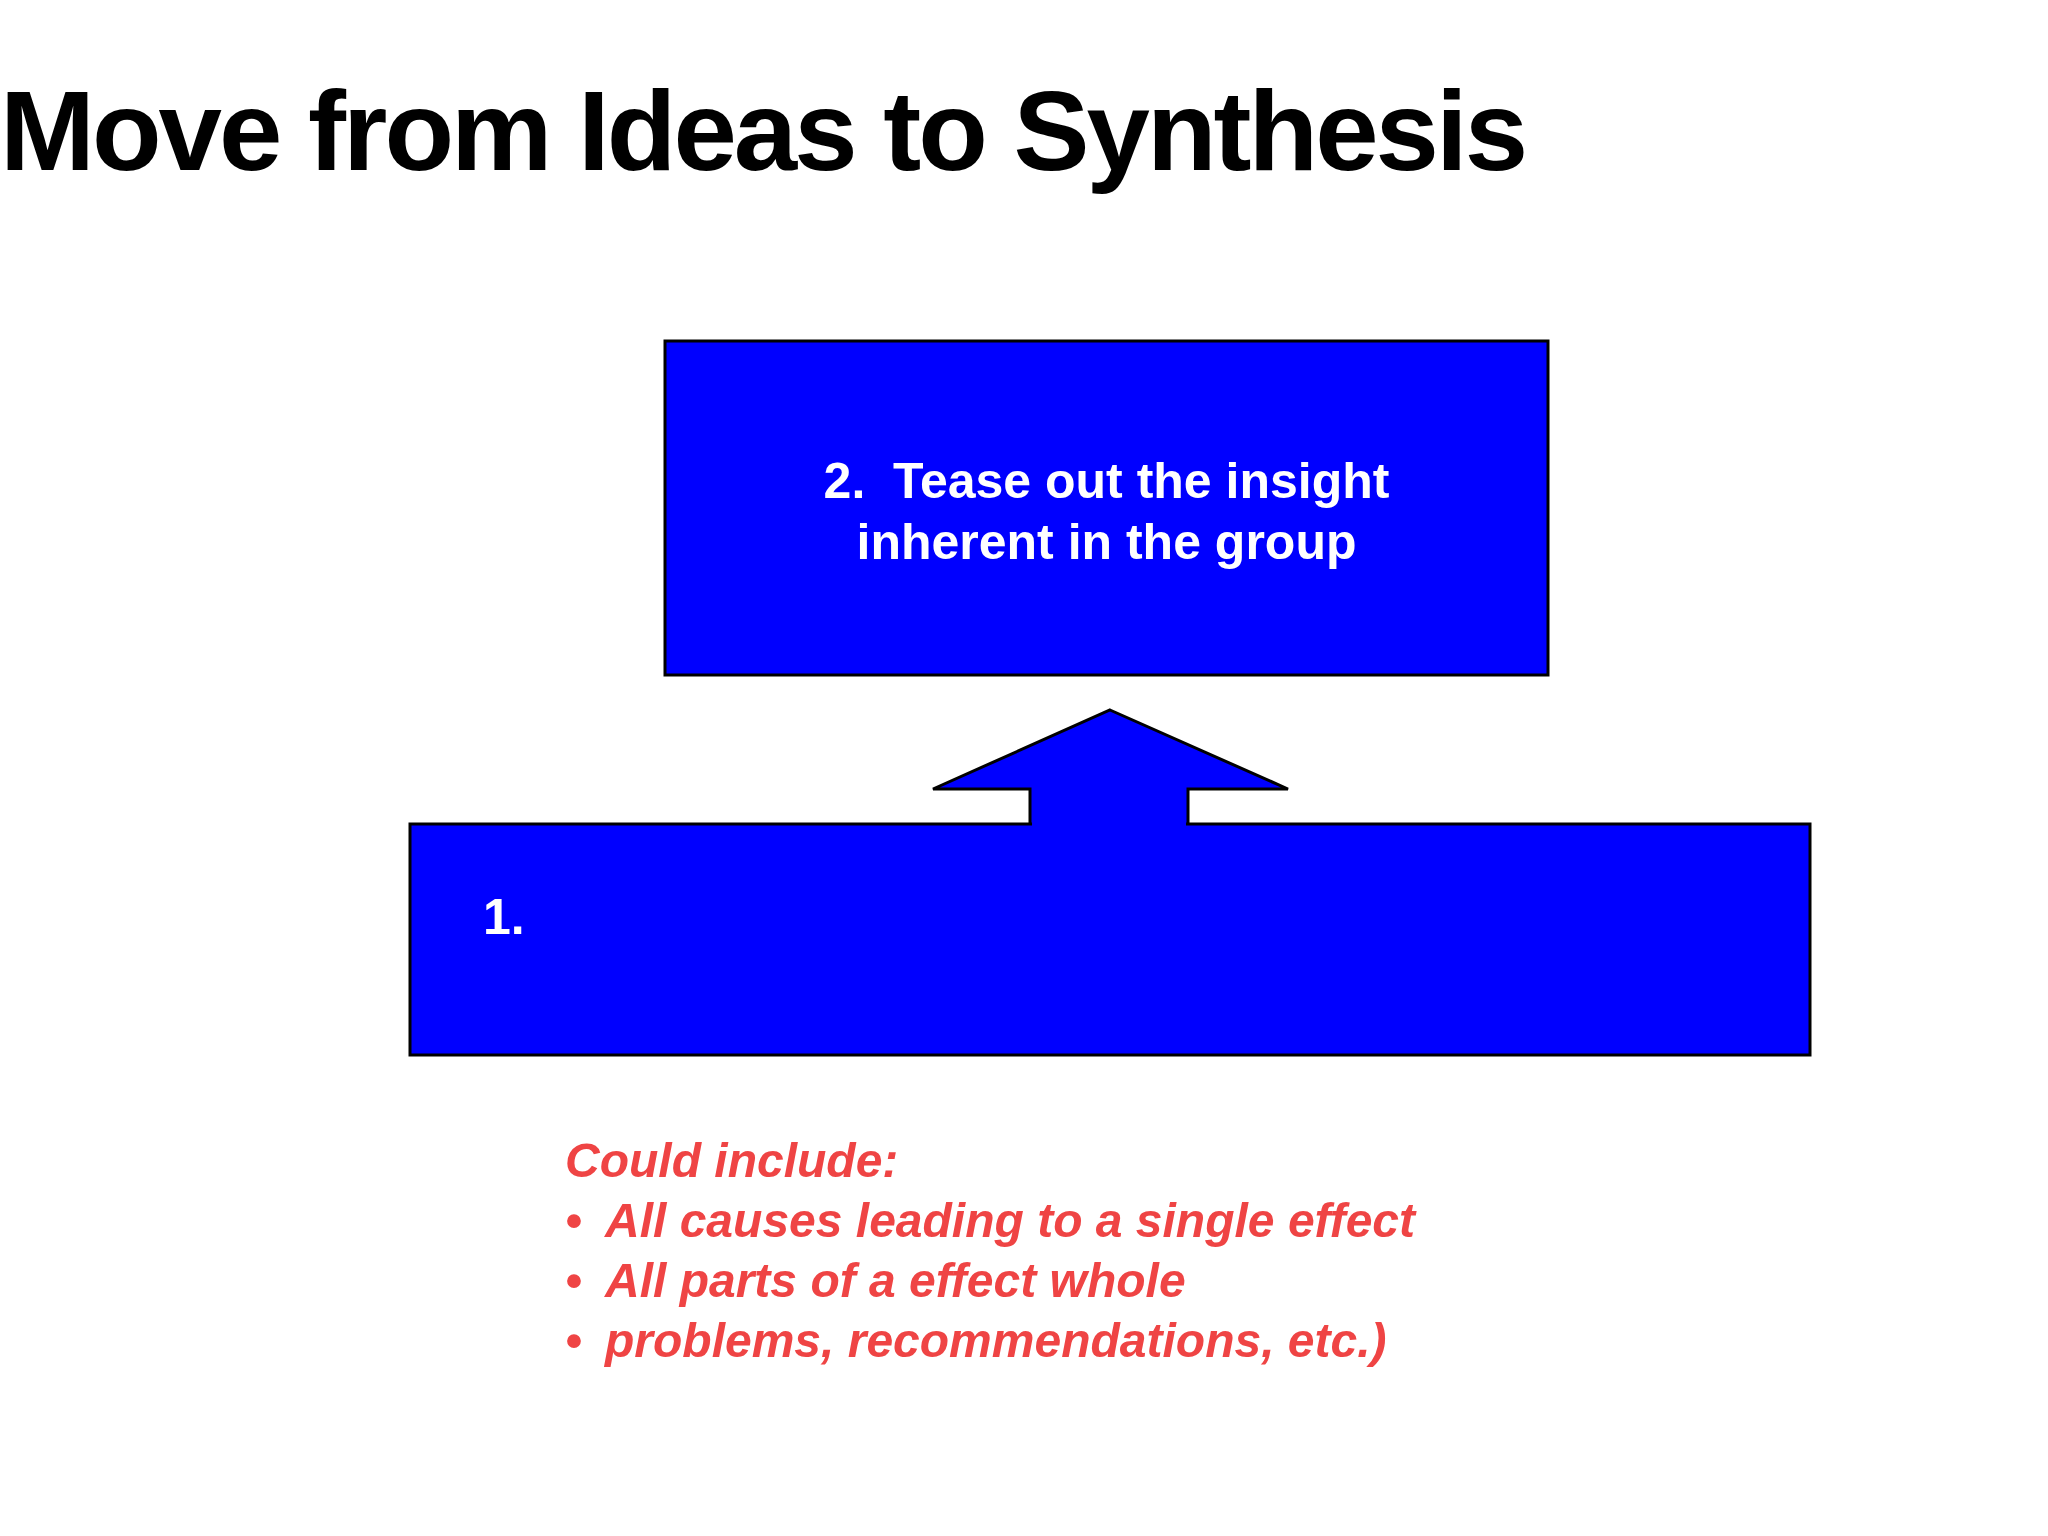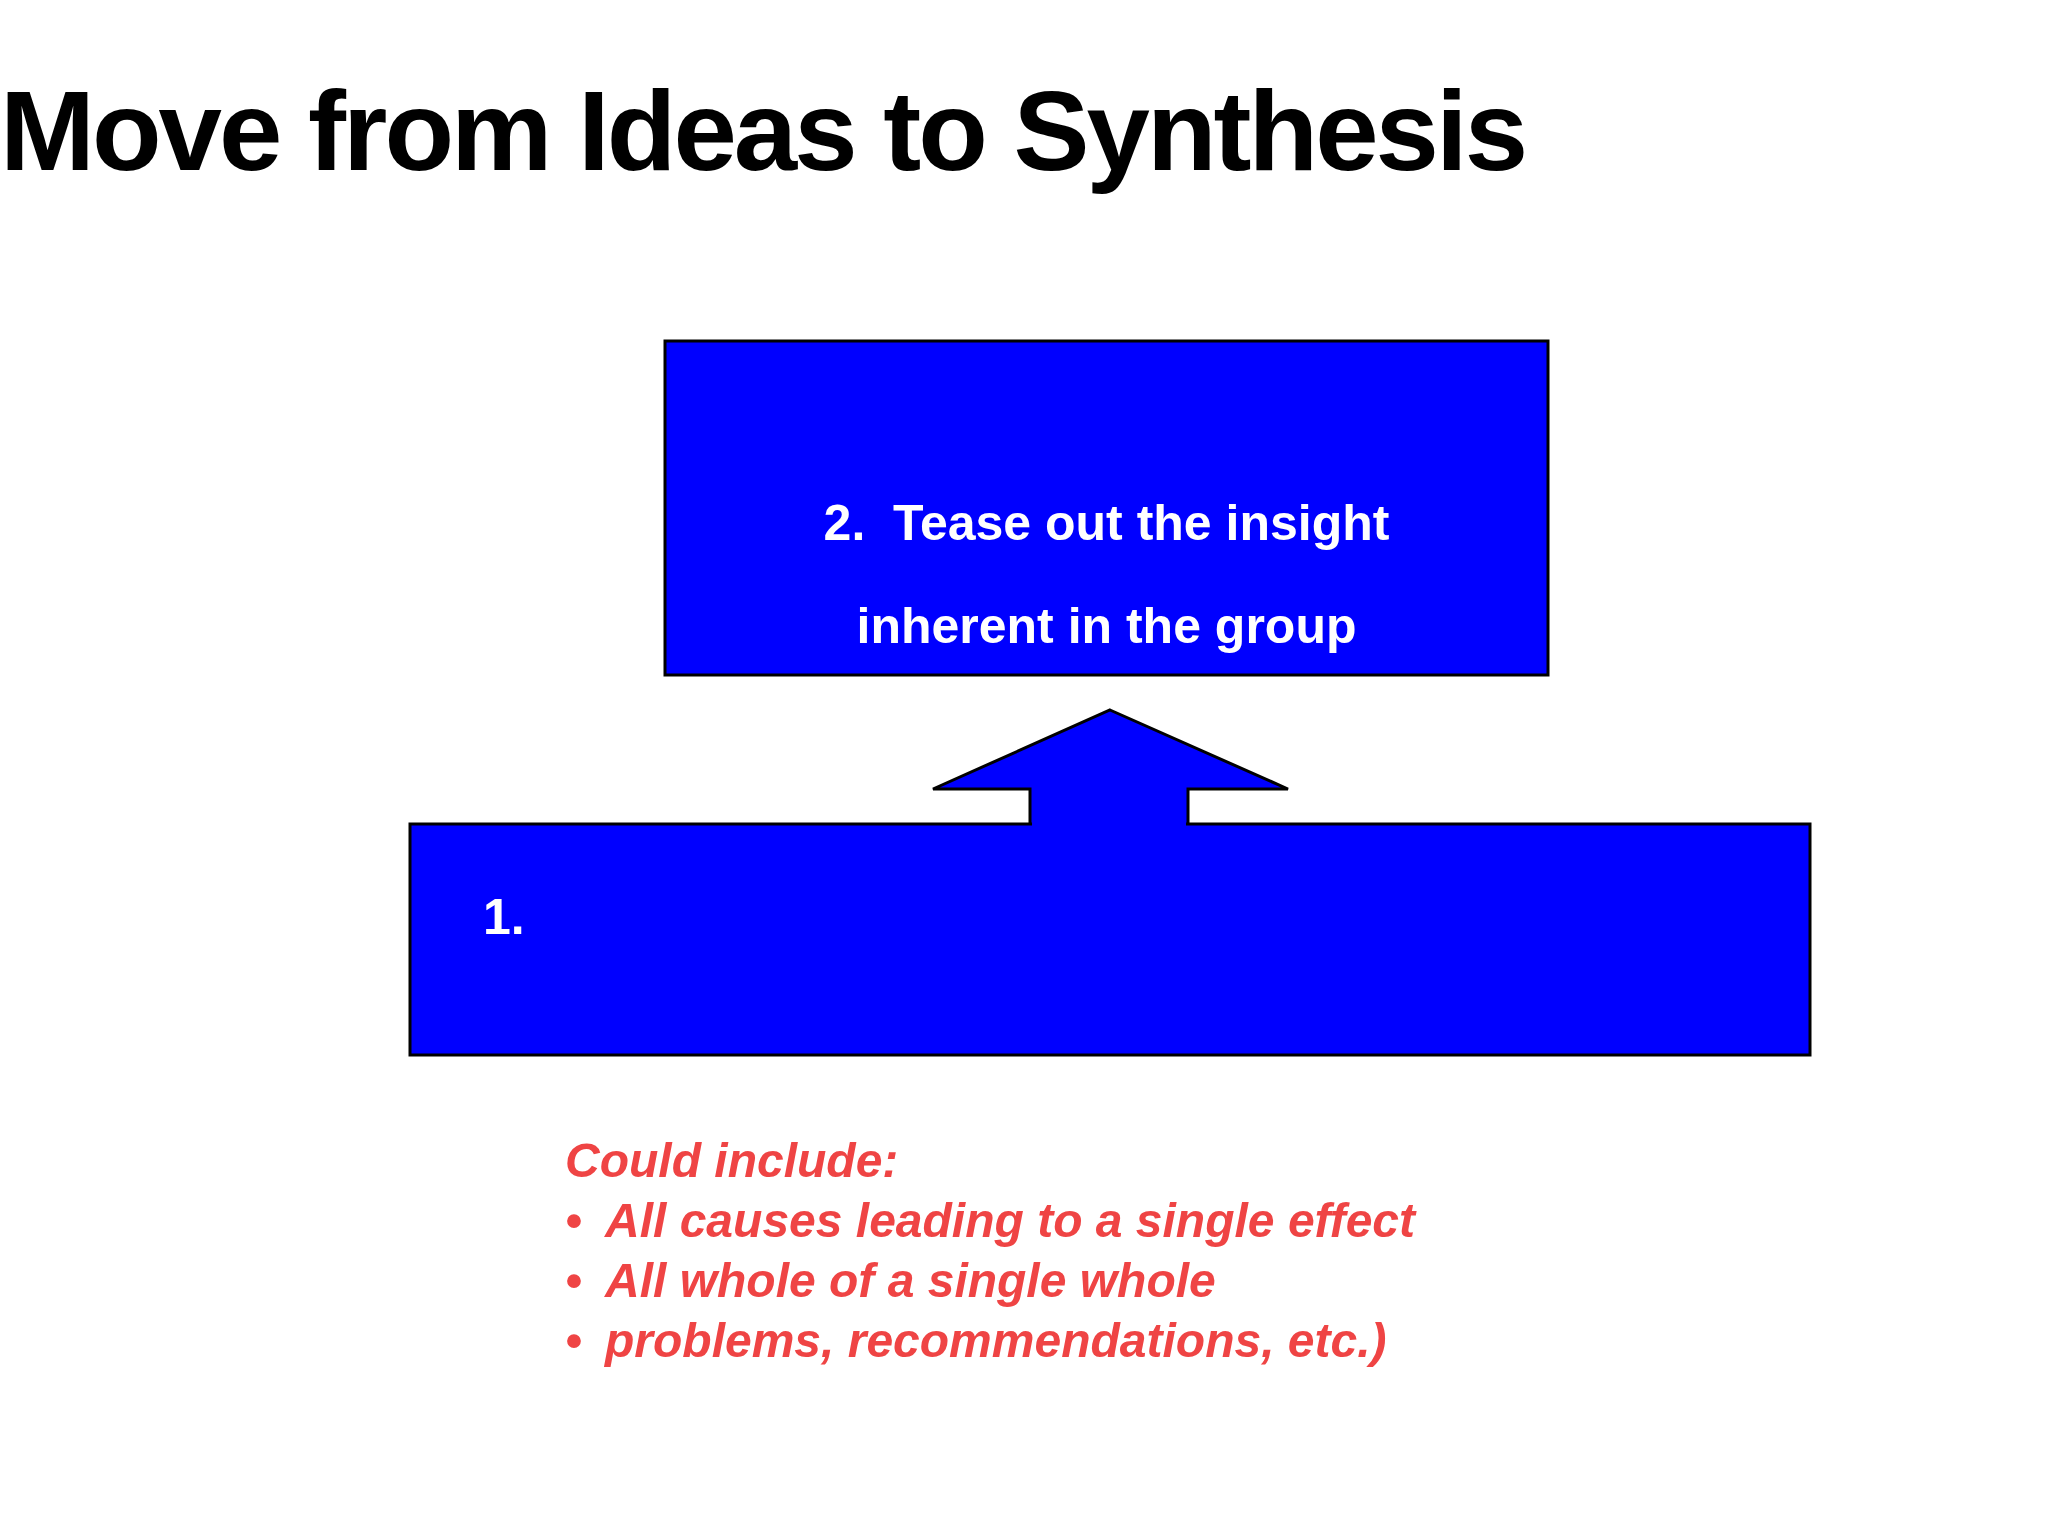--- a/index.html
+++ b/index.html
@@ -48,21 +48,20 @@
     left: 665px;
     top: 451px;
     width: 883px;
     text-align: center;
     color: #ffffff;
     font-size: 50px;
     line-height: 61px;
   }
   .box2text .line {
     white-space: pre;
-    margin-top: 42px;
   }
   .box1text {
     position: absolute;
     left: 483px;
     top: 887px;
     width: 1300px;
     display: flex;
     color: #ffffff;
     font-size: 50px;
     line-height: 61px;
@@ -113,21 +112,21 @@
     <div class="intro">Could include:</div>
     <div class="item">
       <span class="dot">•</span>
       <span class="itemlines">
         <div>All causes leading to a single effect</div>
       </span>
     </div>
     <div class="item">
       <span class="dot">•</span>
       <span class="itemlines">
-        <div>All whole of a single whole</div>
+        <div>All parts of a effect whole</div>
       </span>
     </div>
     <div class="item">
       <span class="dot">•</span>
       <span class="itemlines">
         <div>problems, recommendations, etc.)</div>
       </span>
     </div>
   </div>
 

